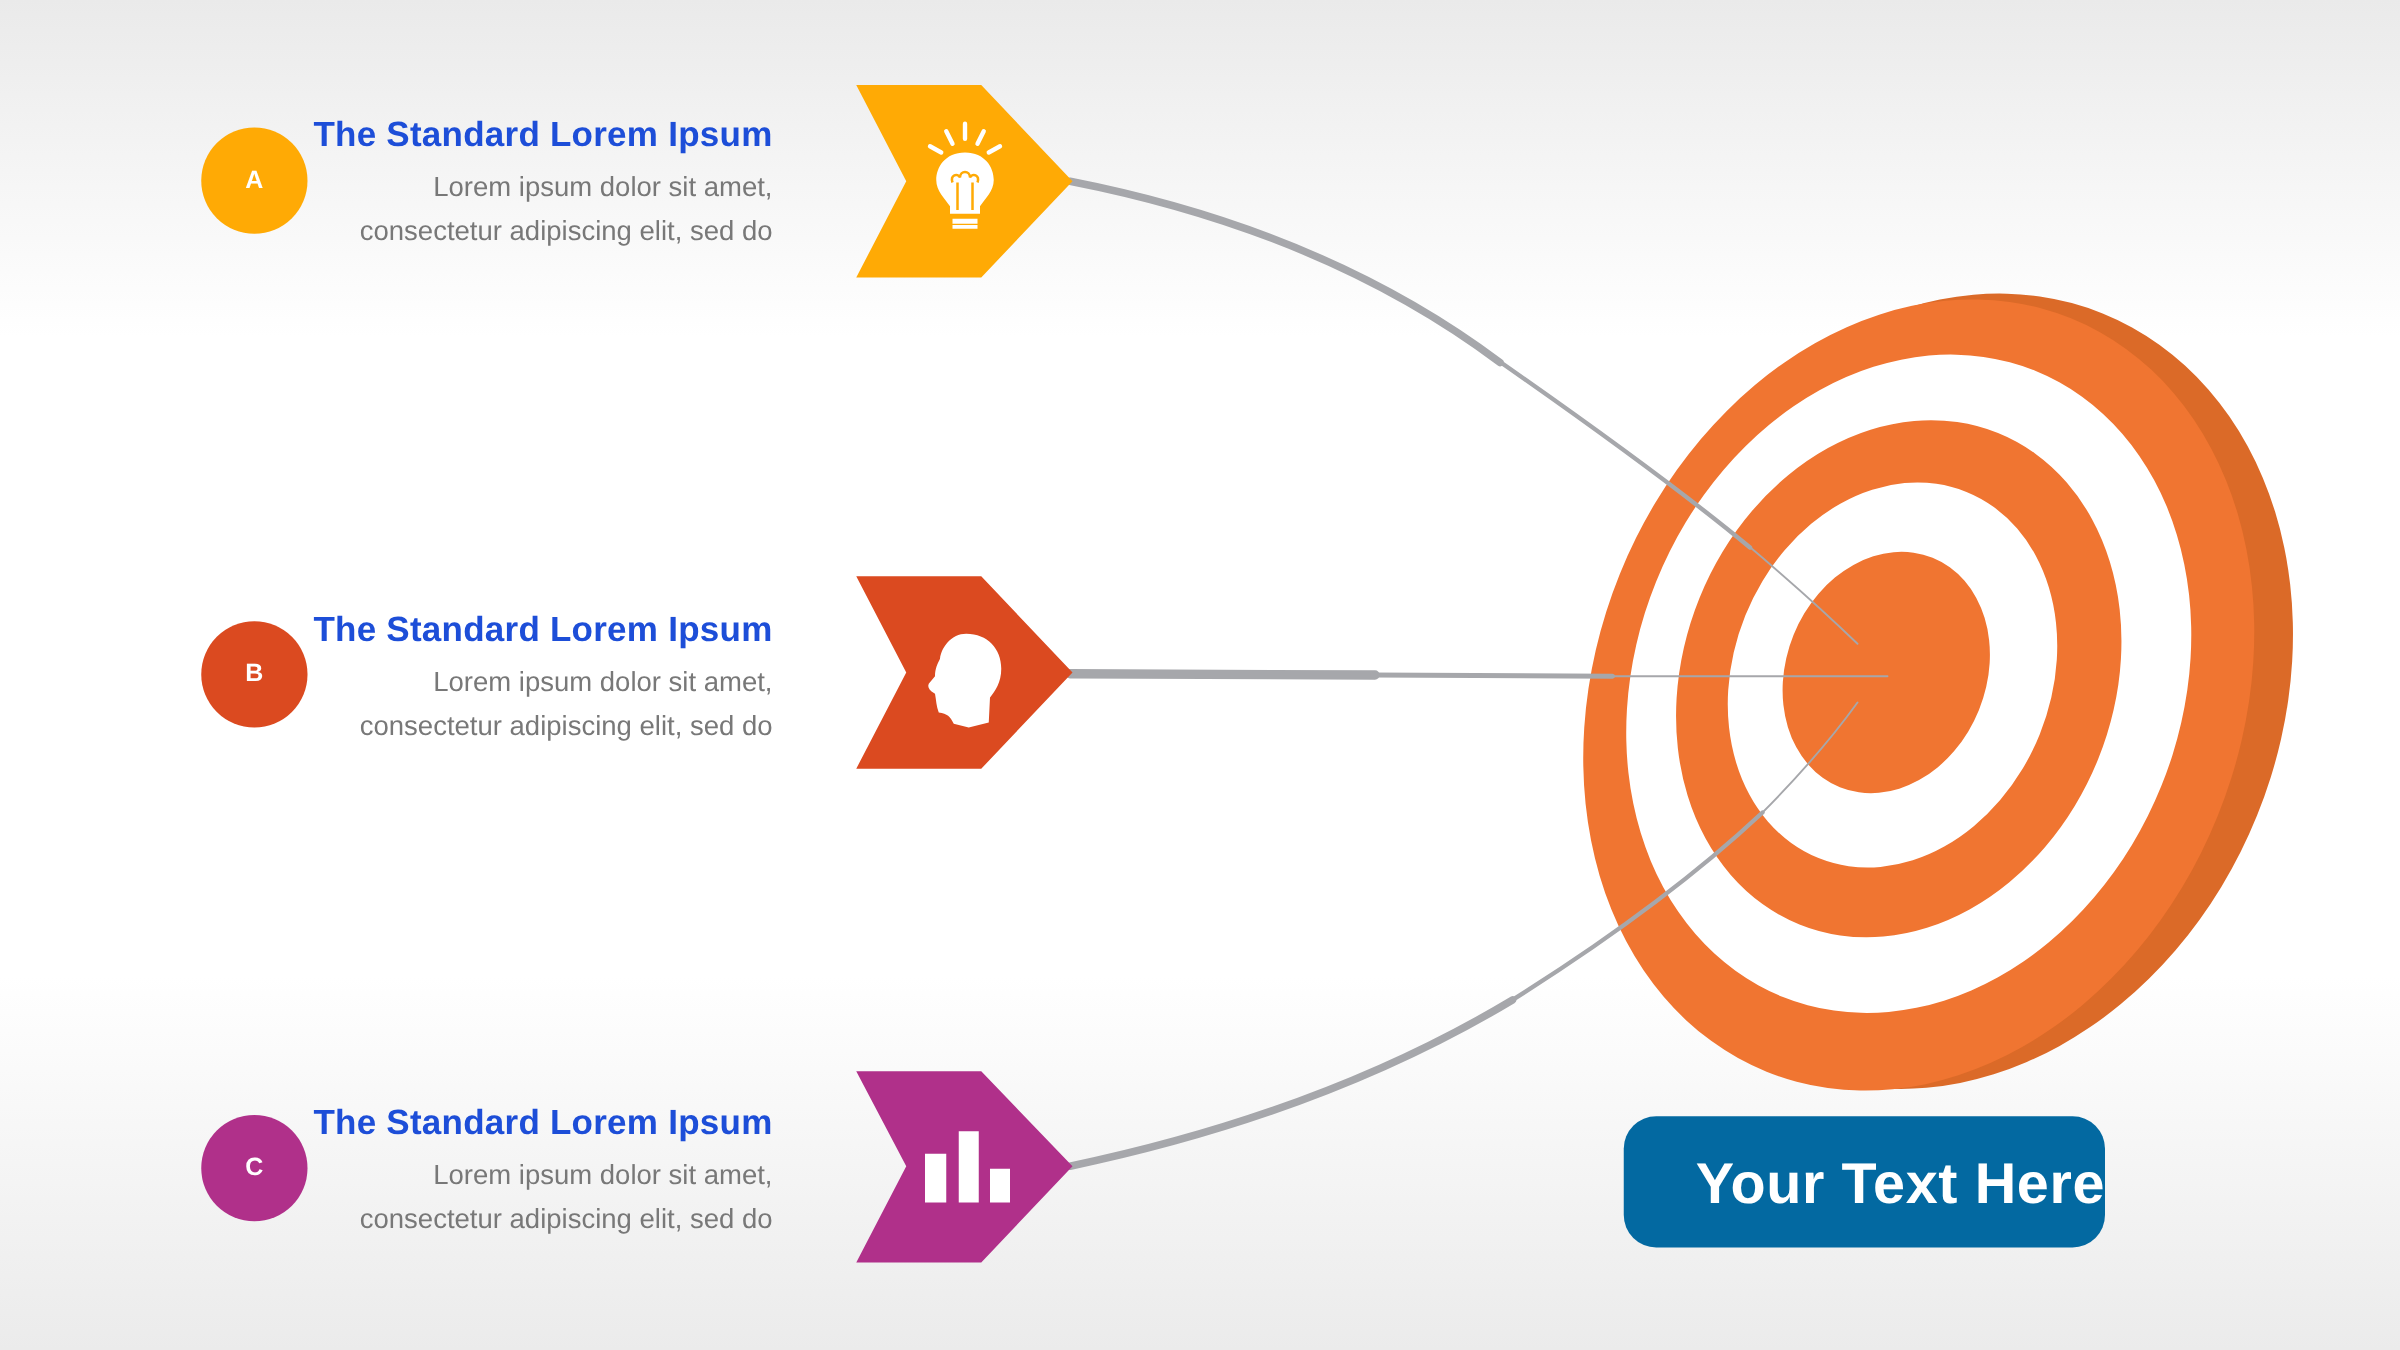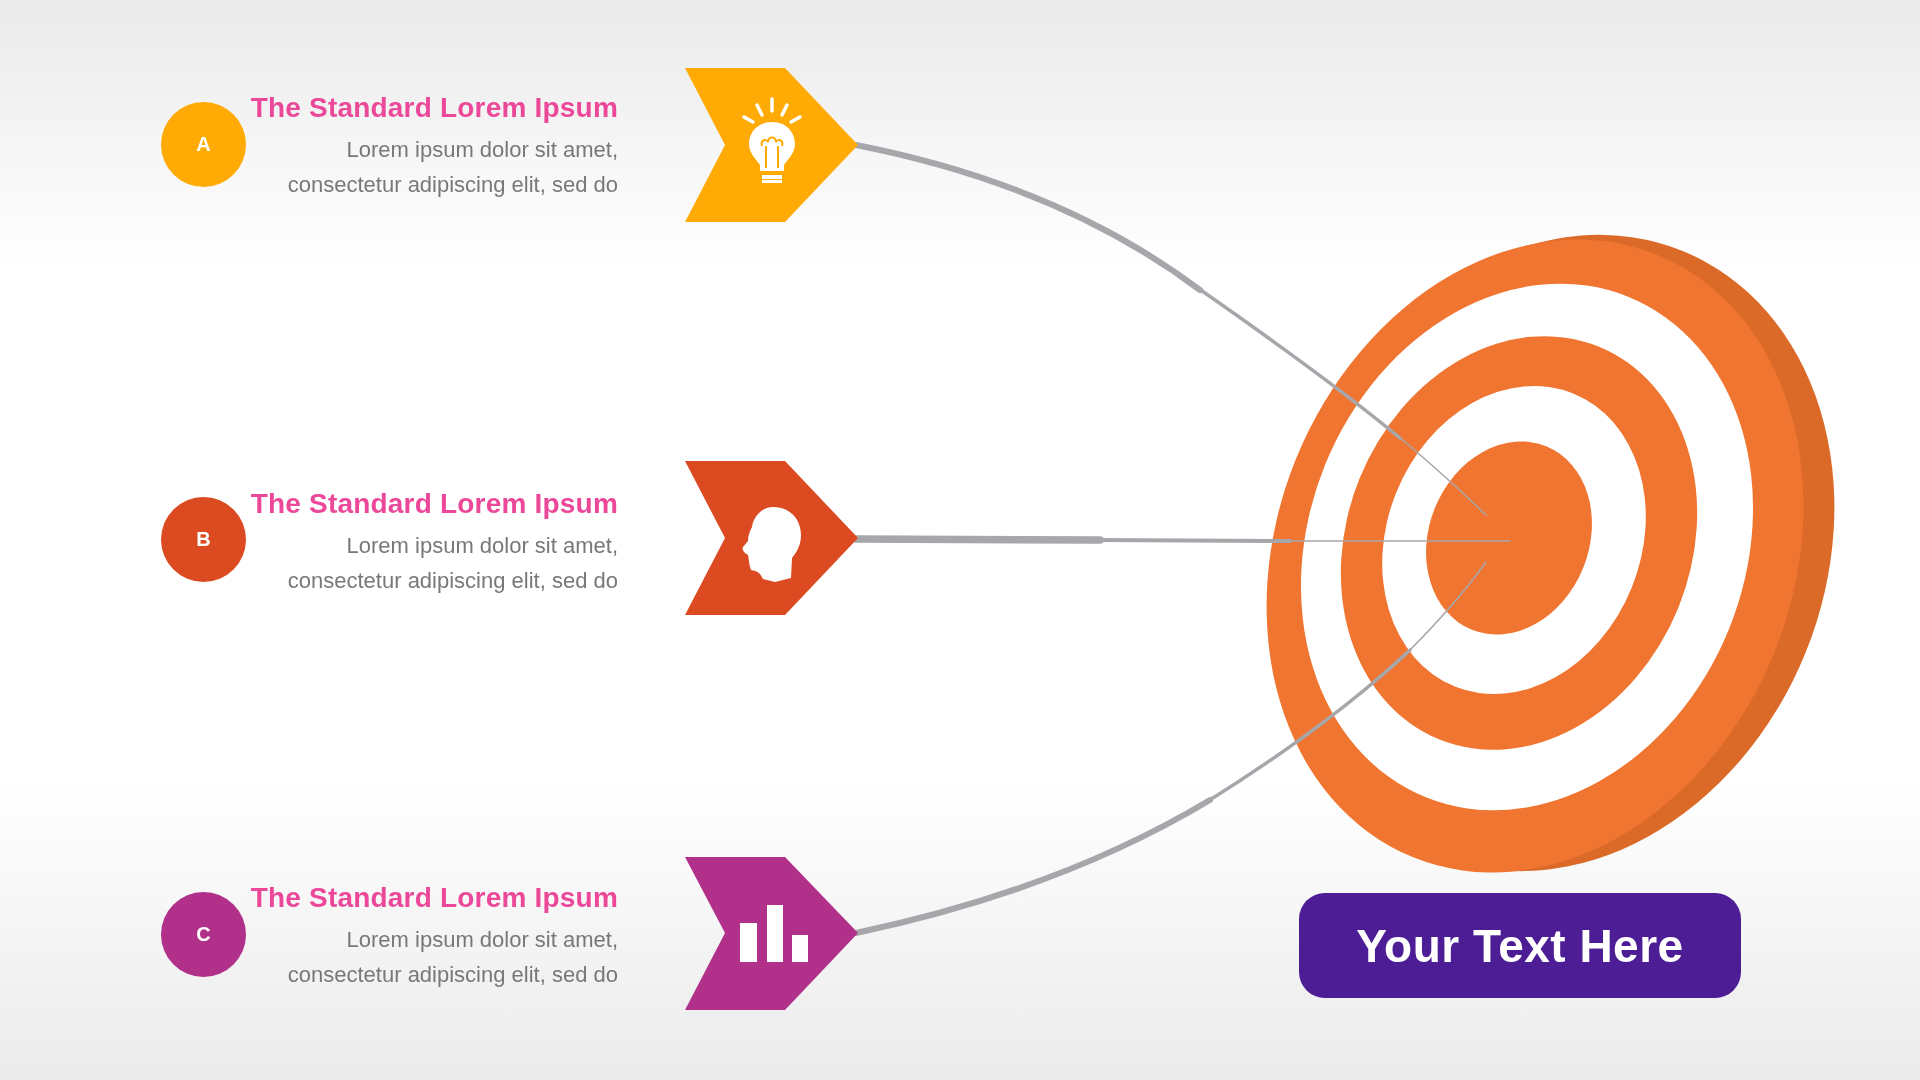--- a/index.html
+++ b/index.html
@@ -9,30 +9,30 @@
     font-family: "Liberation Sans", "DejaVu Sans", sans-serif;
   }
   .graphic { position: absolute; left: 0; top: 0; width: 1920px; height: 1080px; }
   .item { position: absolute; left: 160px; width: 460px; height: 130px; }
   .badge {
     position: absolute; left: 1px; width: 85px; height: 85px; border-radius: 50%;
     color: #fff; font-weight: 700; font-size: 20px; line-height: 85px; text-align: center;
   }
   .item-title {
     position: absolute; right: 2px; top: 0; white-space: nowrap;
-    font-size: 28px; font-weight: 700; color: #ec4899; letter-spacing: 0.2px;
+    font-size: 28px; font-weight: 700; color: #1d4ed8; letter-spacing: 0.2px;
   }
   .item-desc {
     position: absolute; right: 2px; white-space: nowrap; text-align: center;
     font-size: 22px; color: #787878; line-height: 35px;
   }
   .callout {
-    position: absolute; left: 1299px; top: 893px; width: 442px; height: 105px;
-    background: #4c1d95; border-radius: 26px;
-    display: flex; align-items: center; justify-content: center;
+    position: absolute; left: 1299px; top: 893px; width: 385px; height: 105px;
+    background: #0369a1; border-radius: 26px;
+    display: flex; align-items: center; justify-content: flex-end;
   }
   .callout-text { color: #ffffff; font-size: 46px; font-weight: 700; letter-spacing: 0.5px; }
 </style>
 </head>
 <body>
 
 <svg class="graphic" viewBox="0 0 1920 1080" xmlns="http://www.w3.org/2000/svg">
 
   <g>
 

